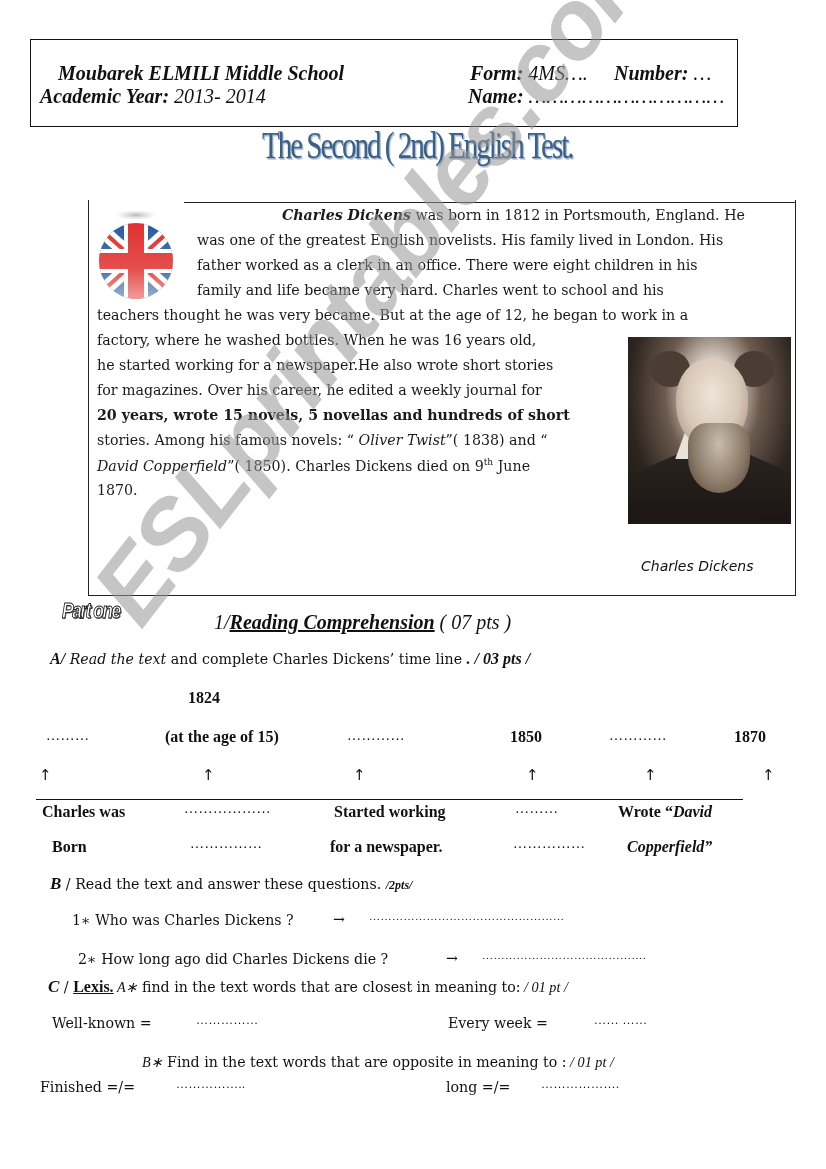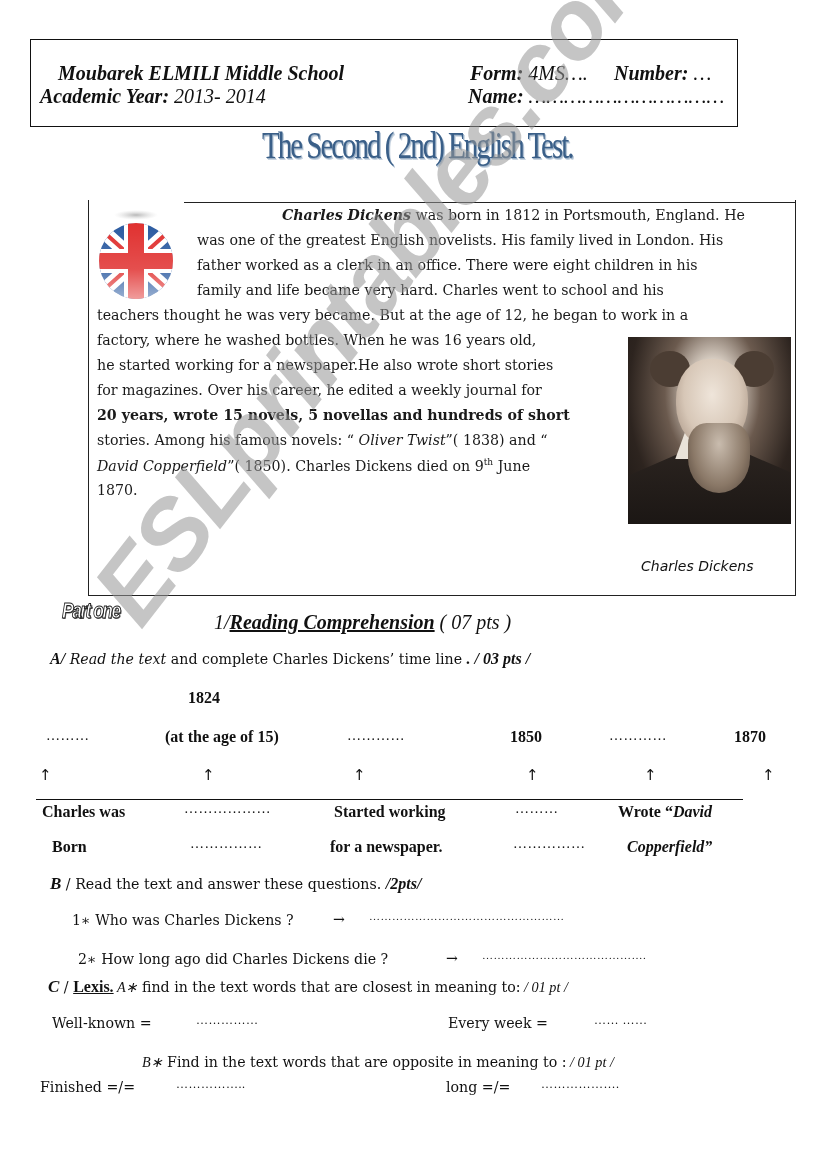--- a/index.html
+++ b/index.html
@@ -188,21 +188,21 @@
 <div class="abs tl-dots" style="left:515px; top:801px;">………</div>
 <div class="abs tl" style="left:618px; top:803px;"><span>Wrote “</span><i>David</i></div>
 
 <div class="abs tl" style="left:52px; top:838px;">Born</div>
 <div class="abs tl-dots" style="left:190px; top:836px;">……………</div>
 <div class="abs tl" style="left:330px; top:838px;">for a newspaper.</div>
 <div class="abs tl-dots" style="left:513px; top:836px;">……………</div>
 <div class="abs tl" style="left:627px; top:838px;"><i>Copperfield”</i></div>
 
 <div class="abs q" style="left:50px; top:874px;">
-  <i class="bold" style="font-family:'Liberation Serif',serif; font-size:17px;">B</i><span> / </span><span>Read the text and answer these questions. </span><i class="bold" style="font-family:'Liberation Serif',serif; font-size:16px;">/2pts/</i>
+  <i class="bold" style="font-family:'Liberation Serif',serif; font-size:17px;">B</i><span> / </span><span>Read the text and answer these questions. </span><i class="bold" style="font-family:'Liberation Serif',serif; font-size:12px;">/2pts/</i>
 </div>
 <div class="abs q" style="left:72px; top:912px;">1∗ Who was Charles Dickens ?</div>
 <div class="abs q" style="left:333px; top:911px;">→</div>
 <div class="abs tl-dots" style="left:369px; top:910px; font-size:11px;">……………………………………………</div>
 <div class="abs q" style="left:78px; top:951px;">2∗ How long ago did Charles Dickens die ?</div>
 <div class="abs q" style="left:446px; top:950px;">→</div>
 <div class="abs tl-dots" style="left:482px; top:949px; font-size:11px;">…………………………………….</div>
 
 <div class="abs lexis" style="left:48px; top:977px;">
   <i class="bold" style="font-family:'Liberation Serif',serif; font-size:17px;">C</i><span> / </span>

